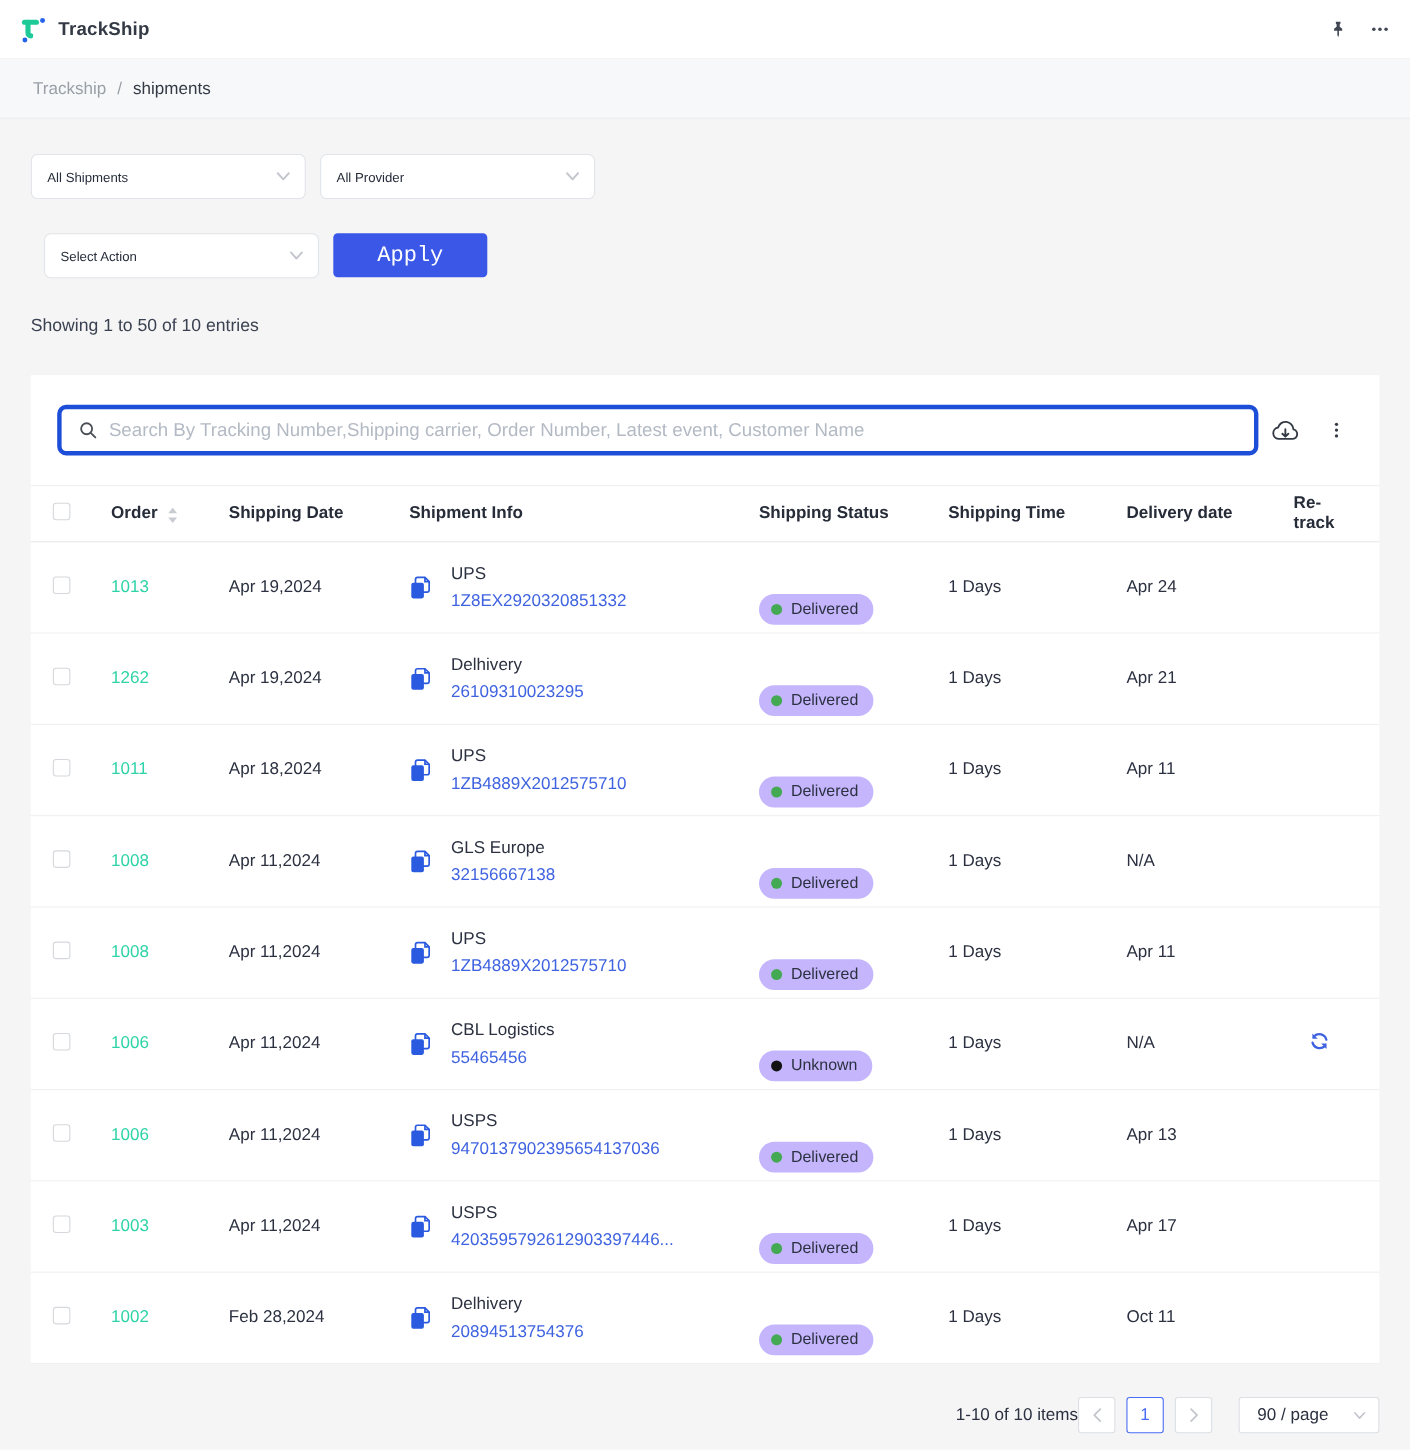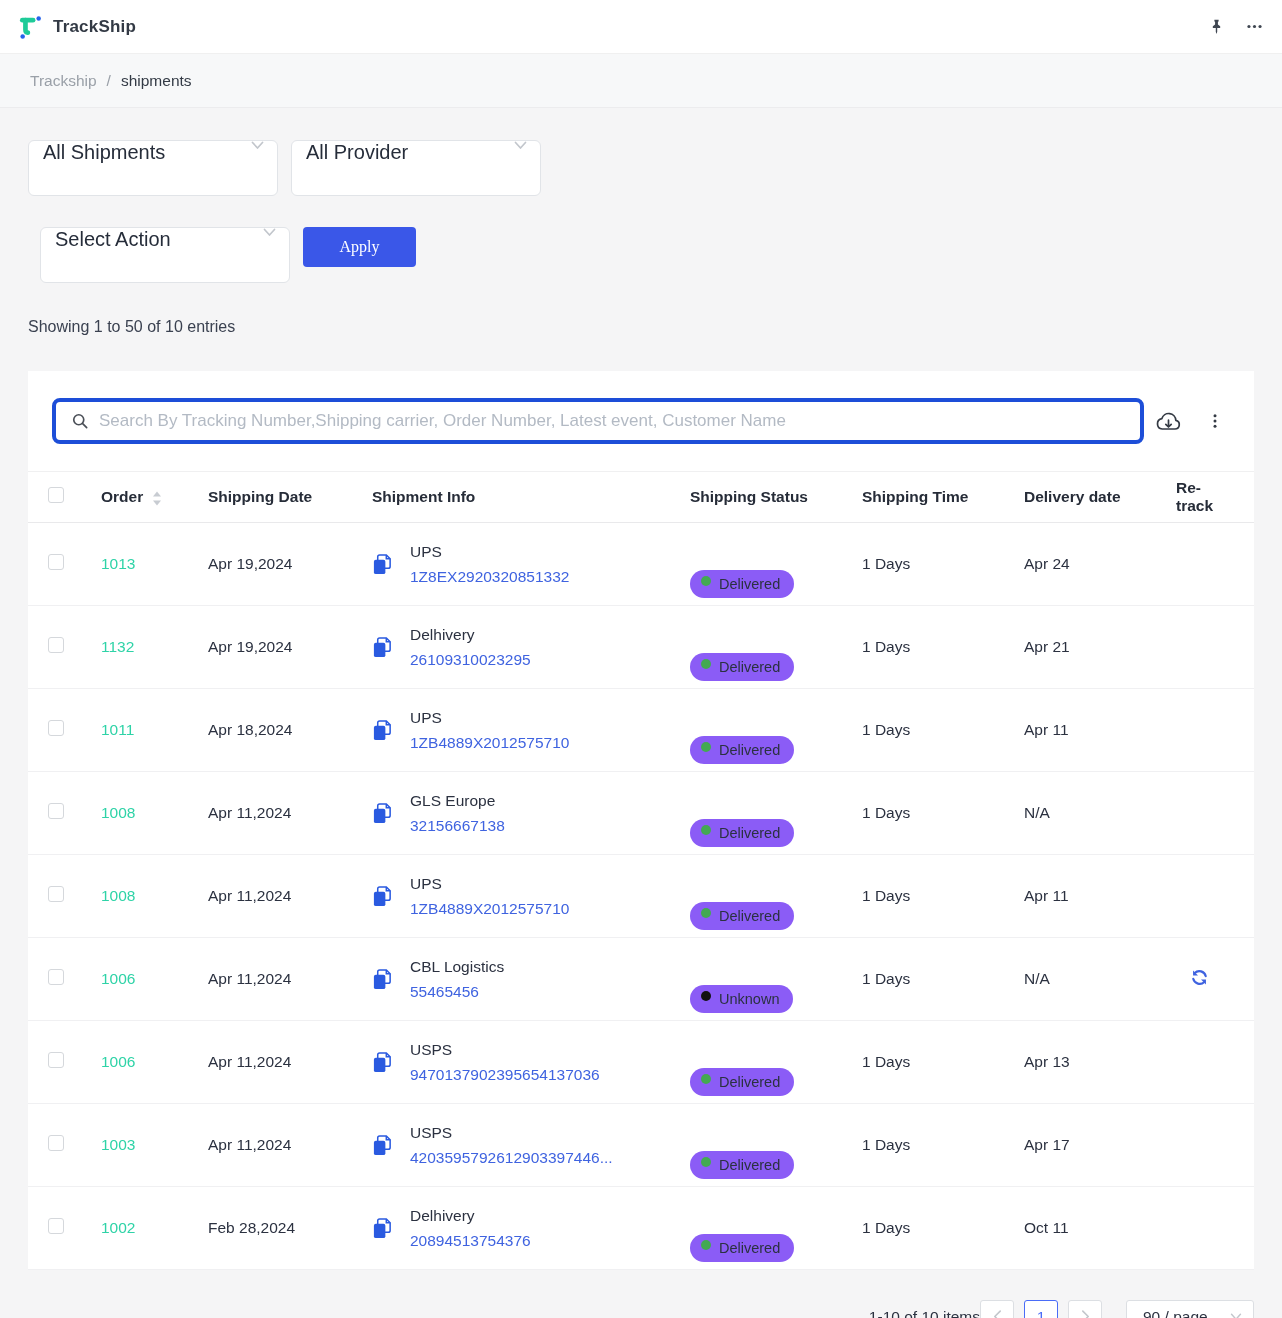--- a/index.html
+++ b/index.html
@@ -30,28 +30,28 @@
   }
   .crumb-parent { color:#9aa0a8; }
   .crumb-sep { color:#9aa0a8; }
   .crumb-current { color:#333a45; }
 
   
   .filters-row { display:flex; gap:13px; margin:0 28px; }
   .row1 { margin-top:32px; }
   .row2 { margin-top:31px;padding-left:12px; }
   .select {
-    width:250px; height:56px; background:#fff; border:1px solid #e1e4e8;
-    border-radius:6px; display:flex; align-items:flex-start; justify-content:space-between;
-    padding:0 13px 0 14px; font-size:20px; color:#1f2734; cursor:pointer;
+    width:250px; height:41px; background:#fff; border:1px solid #e1e4e8;
+    border-radius:6px; display:flex; align-items:center; justify-content:space-between;
+    padding:0 13px 0 14px; font-size:12px; color:#1f2734; cursor:pointer;
   }
   .select .sel-label { color:#262d3a; }
   .btn-apply {
-    width:113px; height:40px; background:#3a57e8; color:#fff; border:none;
-    border-radius:4px; font-size:16px; font-family:Liberation Serif, serif; cursor:pointer;
+    width:140px; height:40px; background:#3a57e8; color:#fff; border:none;
+    border-radius:4px; font-size:20px; font-family:Liberation Mono, monospace; cursor:pointer;
   }
   .summary { margin:35px 28px 0 28px; font-size:16px; color:#3a4150; }
 
   
   .card { margin:35px 28px 0 28px; background:#fff; width:1226px; }
   .search-row { display:flex; align-items:center; padding:27px 24px 27px 24px; }
   .search-box {
     width:1092px; height:46px; border:4px solid #1d4ed8; border-radius:8px;
     display:flex; align-items:center; gap:9px; padding:0 14px; background:#fff;
   }
@@ -77,21 +77,21 @@
     width:16px; height:16px; border:1px solid #d5d8dc; border-radius:3px;
     background:#fff; display:inline-block; cursor:pointer;
   }
   .order-link { color:#2ed3a7; font-size:15.5px; }
   .cell-info { display:flex; align-items:center; gap:17px; }
   .copy-icon { display:inline-flex; cursor:pointer; flex:none; }
   .info-text { display:flex; flex-direction:column; gap:3px; line-height:1.4; }
   .carrier { color:#2b3140; }
   .tracking { color:#3f63e0; }
   .pill {
-    display:inline-flex; gap:8px; background:#8b5cf6;
+    display:inline-flex; align-items:center; gap:8px; background:#c4b5fd;
     border-radius:16px; padding:6px 14px 6px 11px; font-size:14.5px; color:#2b3140;margin-top:40px;
   }
   .dot { width:10px; height:10px; border-radius:50%; display:inline-block; }
   .cell-retrack { padding-left:14px; }
   .retrack { display:inline-flex; cursor:pointer; }
 
   
   .bottom-bar {
     margin:30px 28px 0 28px; display:flex; align-items:center; justify-content:flex-end;
   }
@@ -254,21 +254,21 @@
     </div>
     <div>1 Days</div>
     <div>Apr 24</div>
     <div class="cell-retrack">
       
     </div>
   </div>
 
   <div class="trow grid">
     <div><span class="checkbox"></span></div>
-    <div><a class="order-link">1132</a></div>
+    <div><a class="order-link">1262</a></div>
     <div>Apr 19,2024</div>
     <div class="cell-info">
       <span class="copy-icon">
         <svg width="21" height="23" viewBox="0 0 22 24">
           <path d="M8 2h7l4 4v8a2 2 0 0 1-2 2H8a2 2 0 0 1-2-2V4a2 2 0 0 1 2-2z" fill="#ffffff" stroke="#2a5ae0" stroke-width="1.6"></path>
           <path d="M15 2v4h4" fill="none" stroke="#2a5ae0" stroke-width="1.6"></path>
           <rect x="2" y="7" width="12" height="15" rx="2" fill="#2a5ae0"></rect>
         </svg>
       </span>
       <span class="info-text">

